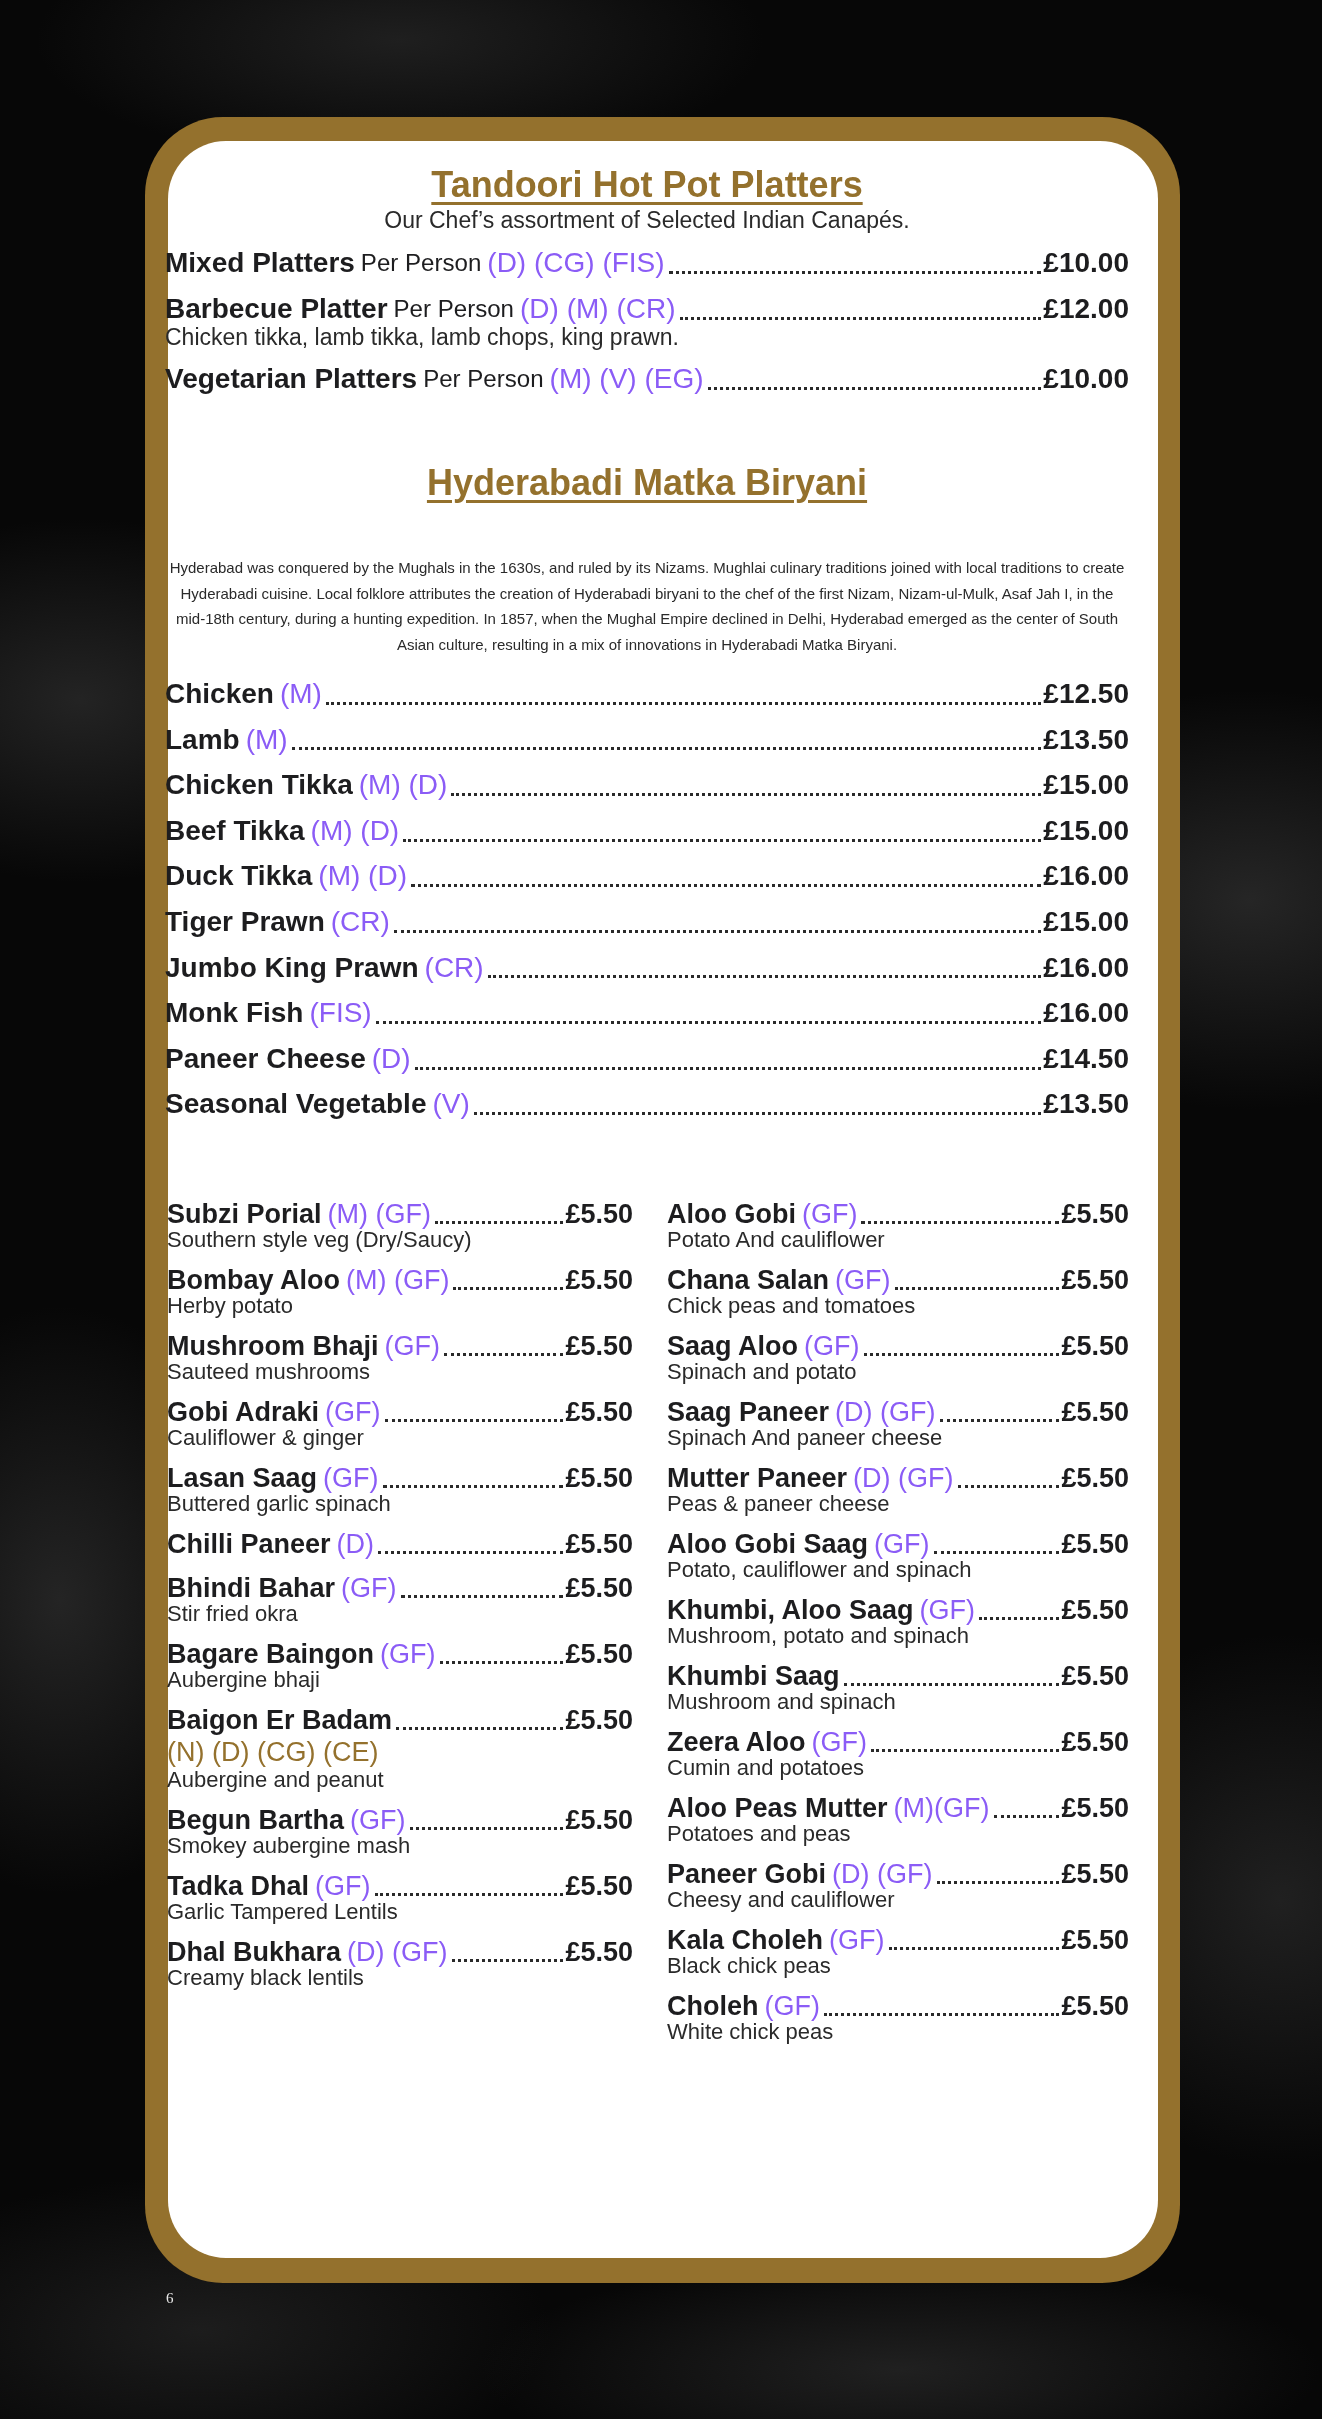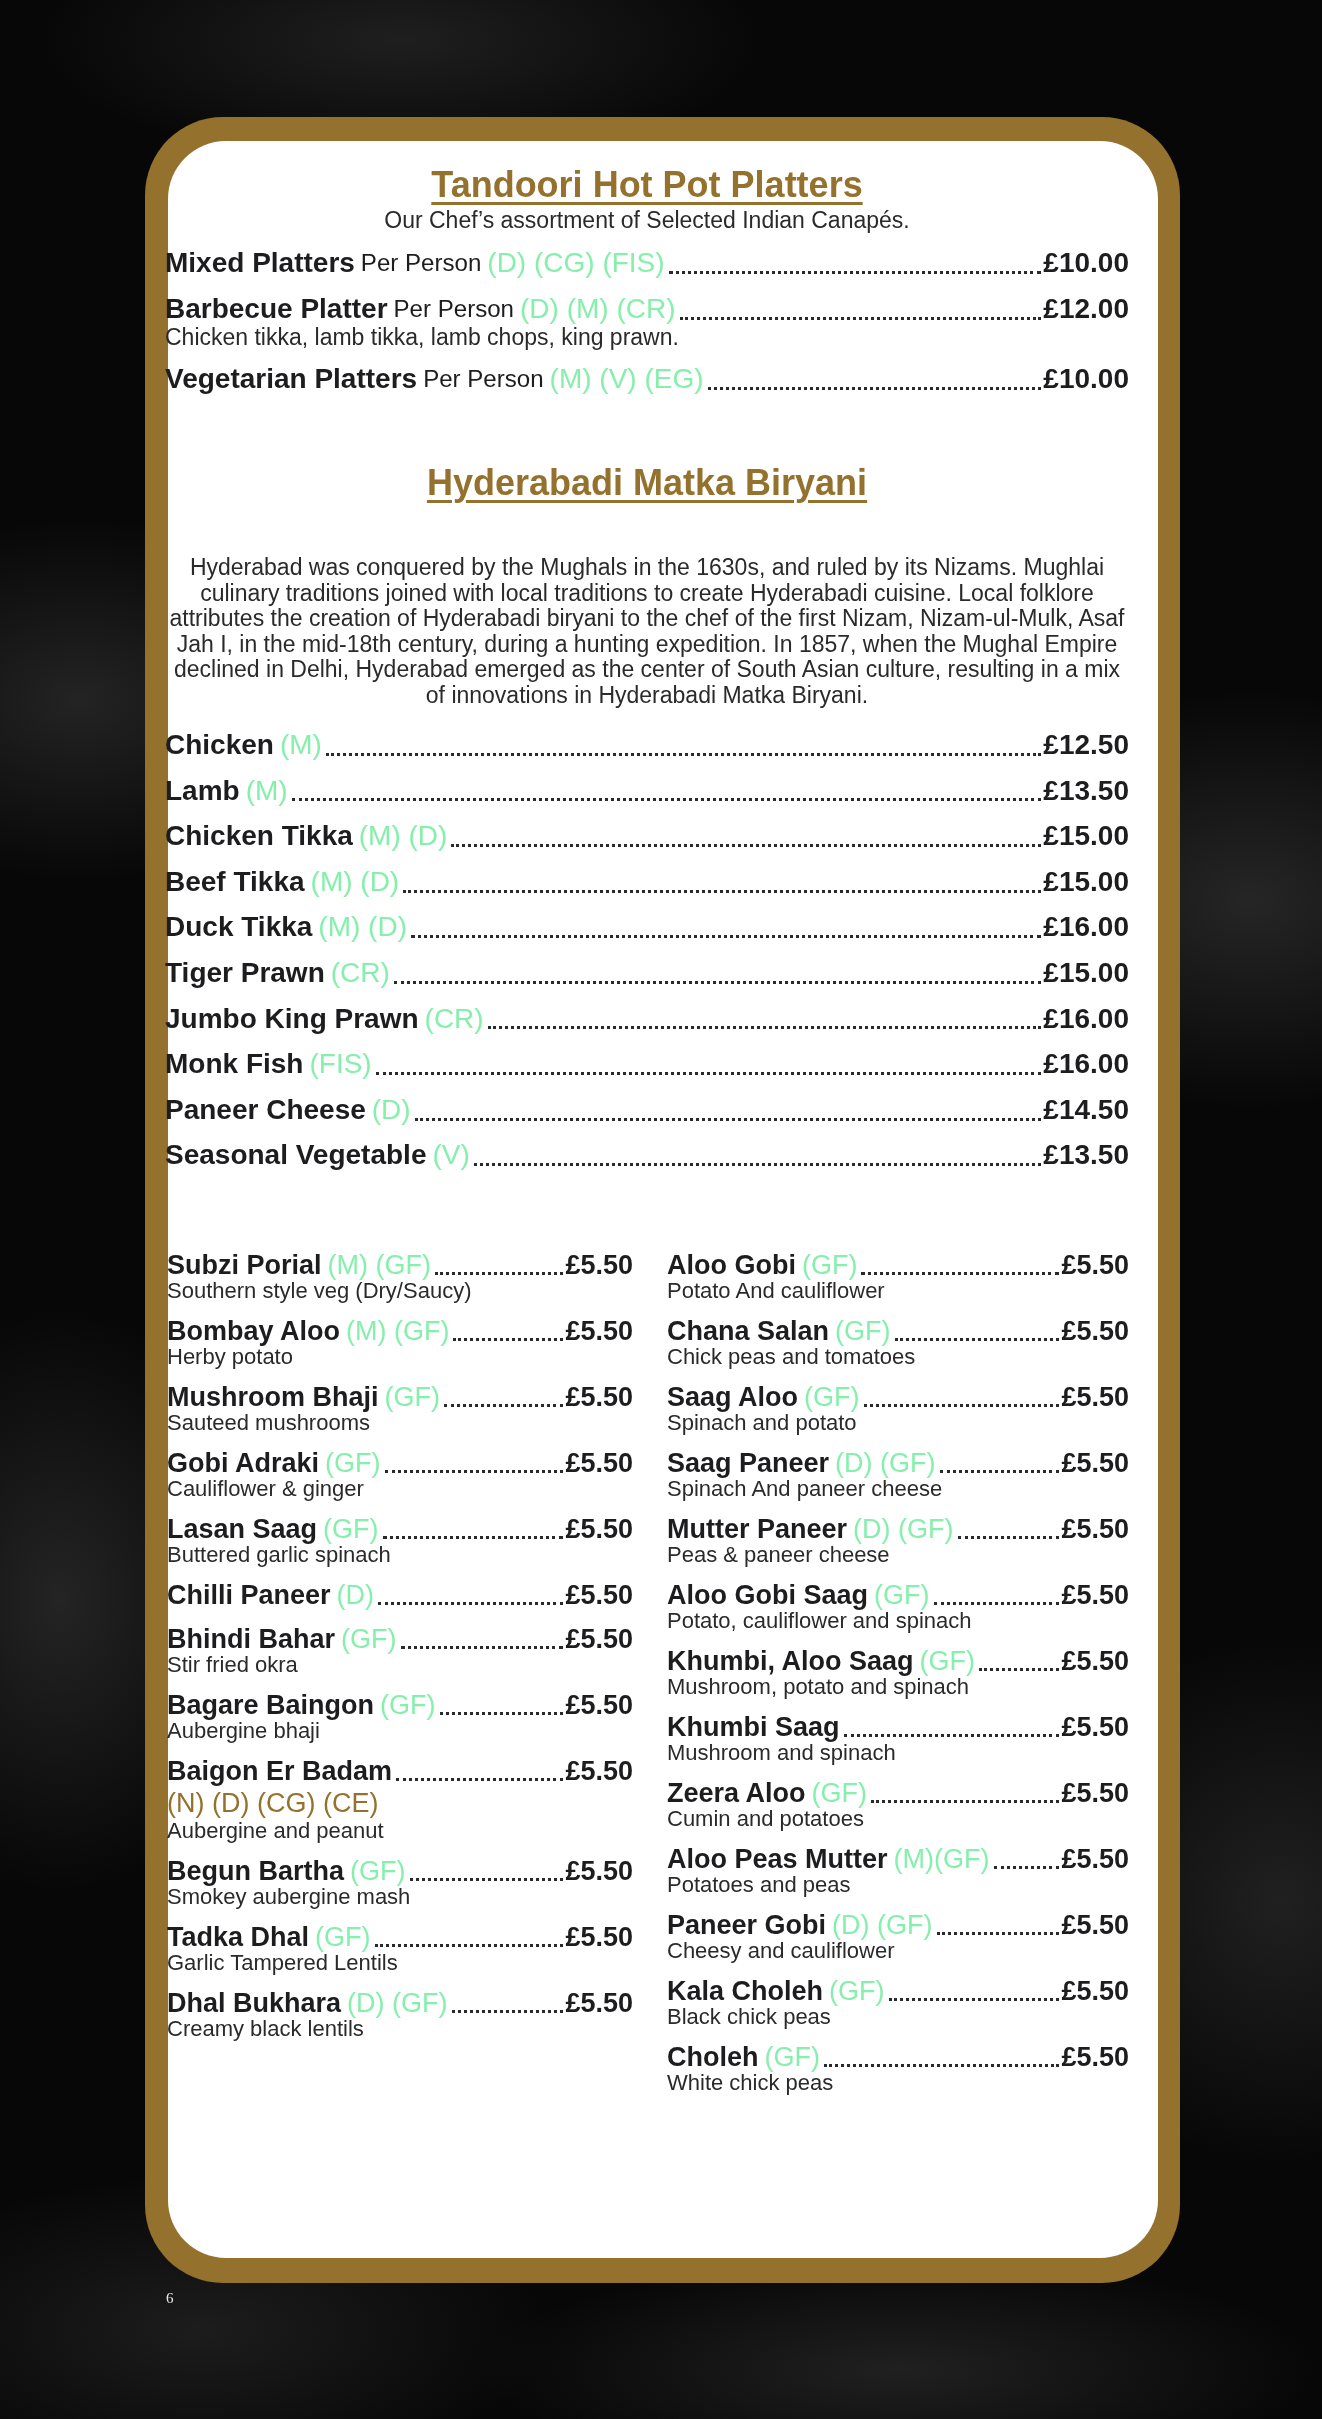--- a/index.html
+++ b/index.html
@@ -56,21 +56,21 @@
     line-height: 26px;
     color: #2a2a2a;
   }
   .row {
     display: flex;
     align-items: center;
     white-space: nowrap;
   }
   .row .name { font-weight: bold; }
   .row .note { font-weight: normal; font-size: 0.86em; }
-  .row .tags { color: #86efac; font-weight: normal; margin-left: 6px; }
+  .row .tags { color: #8b5cf6; font-weight: normal; margin-left: 6px; }
   .row .dots {
     flex: 1;
     overflow: hidden;
     margin: 0 2px 0 4px;
     position: relative;
     height: 1em;
   }
   .row .dots::before {
     content: "";
     position: absolute;
@@ -79,21 +79,21 @@
   }
   .row .price { font-weight: bold; }
   .desc { font-size: 23px; line-height: 24px; color: #2a2a2a; }
 
   
   .platter { margin-top: 14px; }
   .platter .row { font-size: 28px; line-height: 32px; }
   
   .story {
     text-align: center;
-    font-size: 23px;
+    font-size: 15px;
     line-height: 25.5px;
     color: #2a2a2a;
     margin: 50px 0 14px 0;
   }
   .biryani .row { font-size: 28px; line-height: 45.6px; }
   
   .veg-grid {
     display: flex;
     justify-content: space-between;
     margin-top: 12px;

